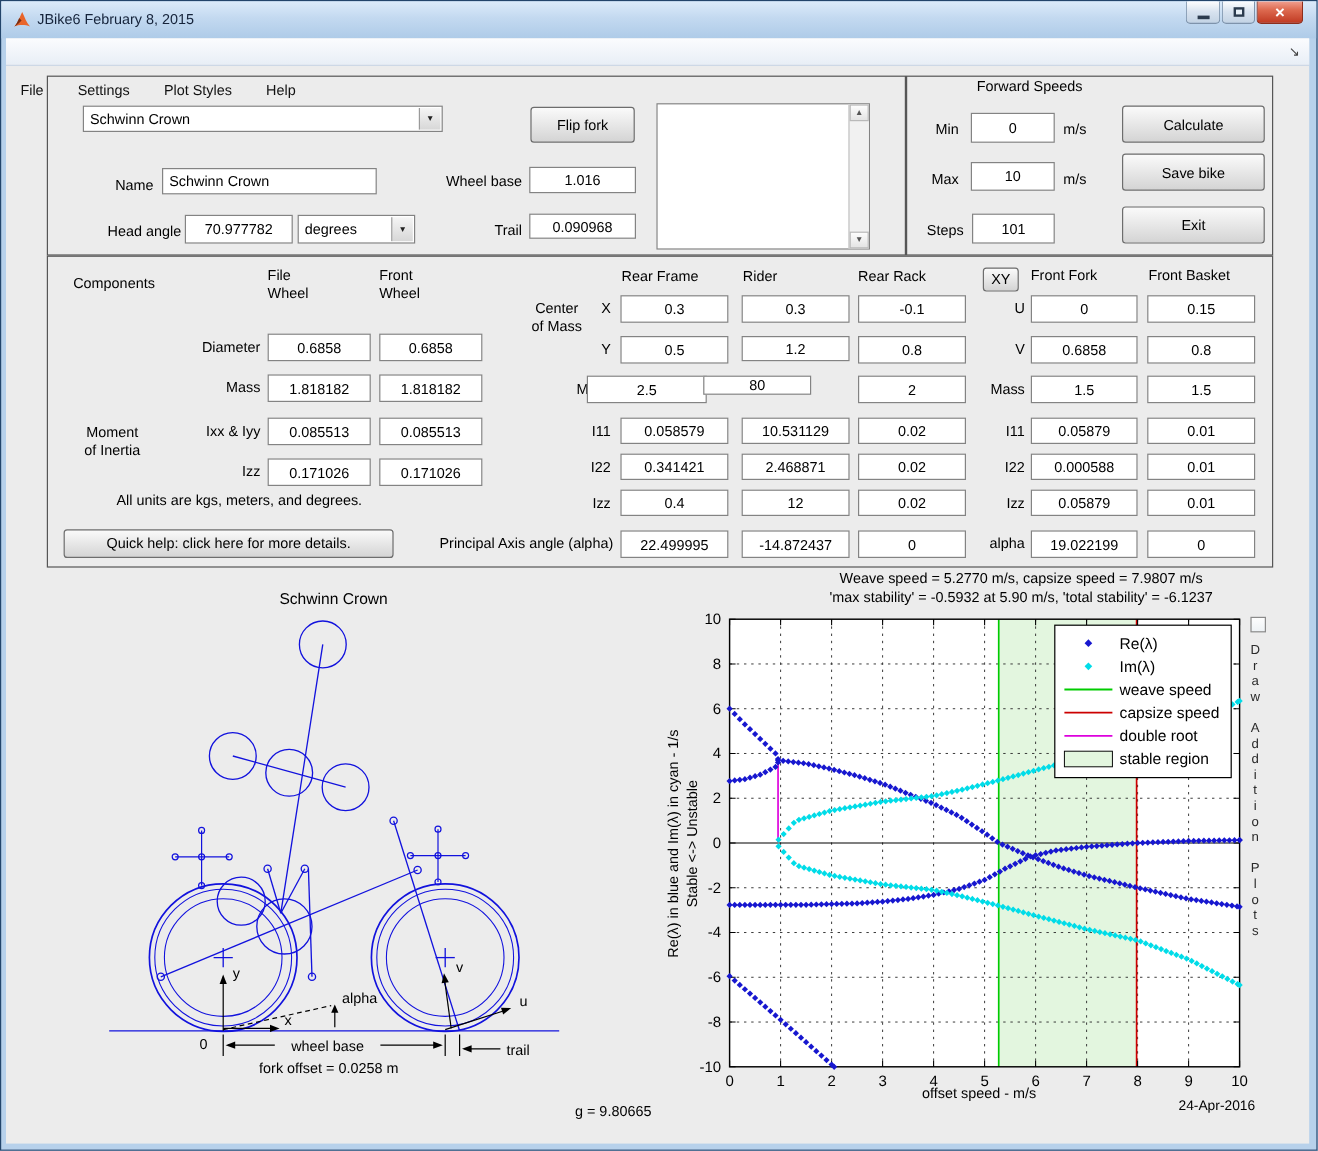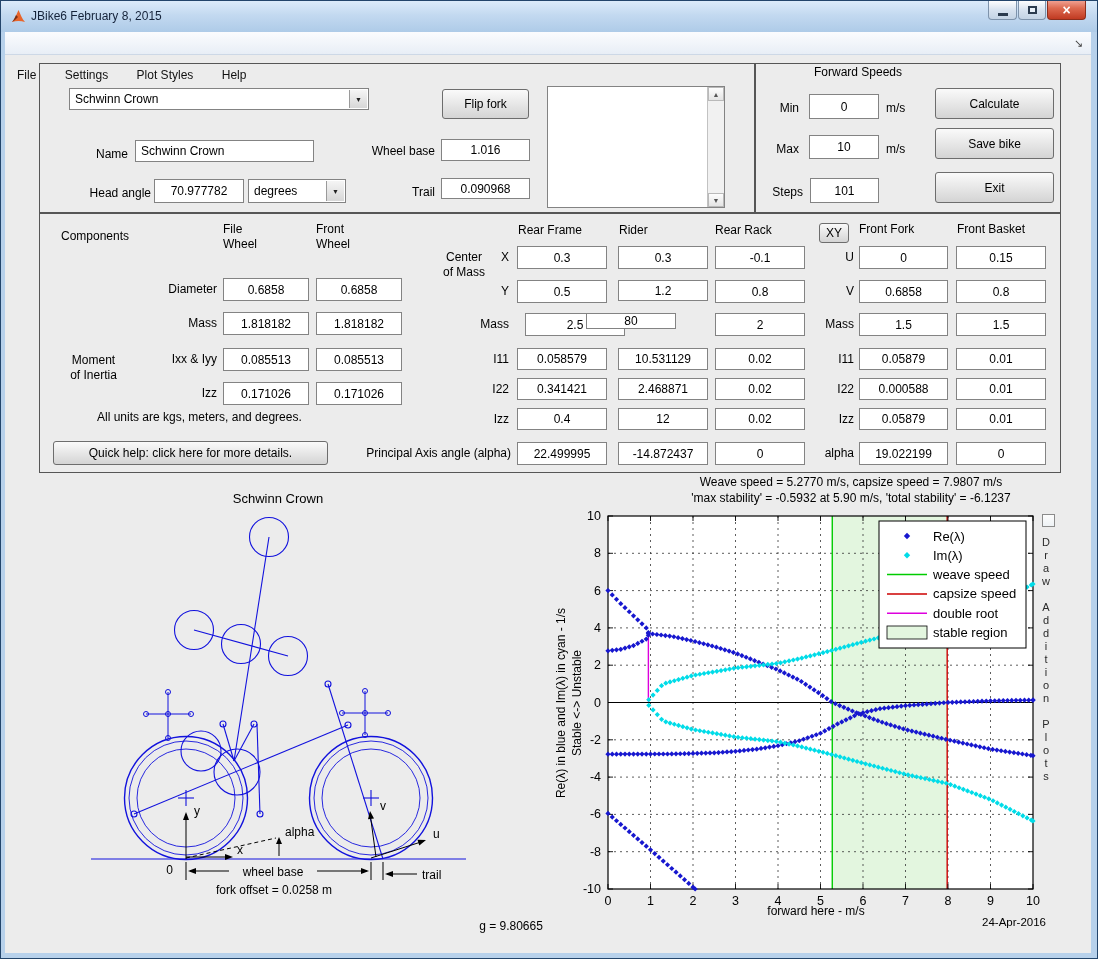--- a/index.html
+++ b/index.html
@@ -149,21 +149,21 @@
   <div class="lbl r" style="left:478px;top:249px;width:30px">X</div>
   <div class="lbl r" style="left:478px;top:283px;width:30px">Y</div>
   <div class="lbl r" style="left:450px;top:316px;width:58px">Mass</div>
   <div class="lbl r" style="left:478px;top:351px;width:30px">I11</div>
   <div class="lbl r" style="left:478px;top:381px;width:30px">I22</div>
   <div class="lbl r" style="left:478px;top:411px;width:30px">Izz</div>
   <div class="lbl r" style="left:340px;top:445px;width:170px">Principal Axis angle (alpha)</div>
 
   <div class="field" style="left:516px;top:245px;width:90px;height:23px">0.3</div>
   <div class="field" style="left:516px;top:279px;width:90px;height:23px">0.5</div>
-  <div class="field" style="left:524px;top:312px;width:100px;height:23px">2.5</div>
+  <div class="field" style="left:488px;top:312px;width:100px;height:23px">2.5</div>
   <div class="field" style="left:516px;top:347px;width:90px;height:22px">0.058579</div>
   <div class="field" style="left:516px;top:377px;width:90px;height:22px">0.341421</div>
   <div class="field" style="left:516px;top:407px;width:90px;height:22px">0.4</div>
   <div class="field" style="left:516px;top:441px;width:90px;height:23px">22.499995</div>
 
   <div class="field" style="left:617px;top:245px;width:90px;height:23px">0.3</div>
   <div class="field" style="left:617px;top:279px;width:90px;height:21px">1.2</div>
   <div class="field" style="left:585px;top:312px;width:90px;height:16px">80</div>
   <div class="field" style="left:617px;top:347px;width:90px;height:22px">10.531129</div>
   <div class="field" style="left:617px;top:377px;width:90px;height:22px">2.468871</div>
@@ -837,21 +837,21 @@
       <line x1="341" y1="142.2" x2="381" y2="142.2" stroke="#dd00dd" stroke-width="1.5"></line>
       <text x="387" y="146.7" font-size="13" fill="#000">double root</text>
       <rect x="341" y="155" width="40" height="13" fill="#e3f6df" stroke="#000" stroke-width="0.8"></rect>
       <text x="387" y="166" font-size="13" fill="#000">stable region</text>
     </svg>
 
   <div class="statusline" style="left:417px;top:687px;width:300px;height:30px;transform:rotate(-90deg);transform-origin:center">
     <div>Re(λ) in blue and Im(λ) in cyan - 1/s</div>
     <div>Stable &lt;-&gt; Unstable</div>
   </div>
-  <div class="statusline" style="left:690px;top:902px;width:250px">forward here - m/s</div>
+  <div class="statusline" style="left:690px;top:902px;width:250px">offset speed - m/s</div>
 
   <div class="checkbox" style="left:1041px;top:513px"></div>
   <div class="verttext" style="left:1039px;top:535px;height:335px">Draw Addition Plots</div>
 
   <div class="lbl c" style="left:450px;top:918px;width:120px">g = 9.80665</div>
   <div class="lbl r" style="left:965px;top:915px;width:80px;font-size:11.5px">24-Apr-2016</div>
 
 
 </div>
 

